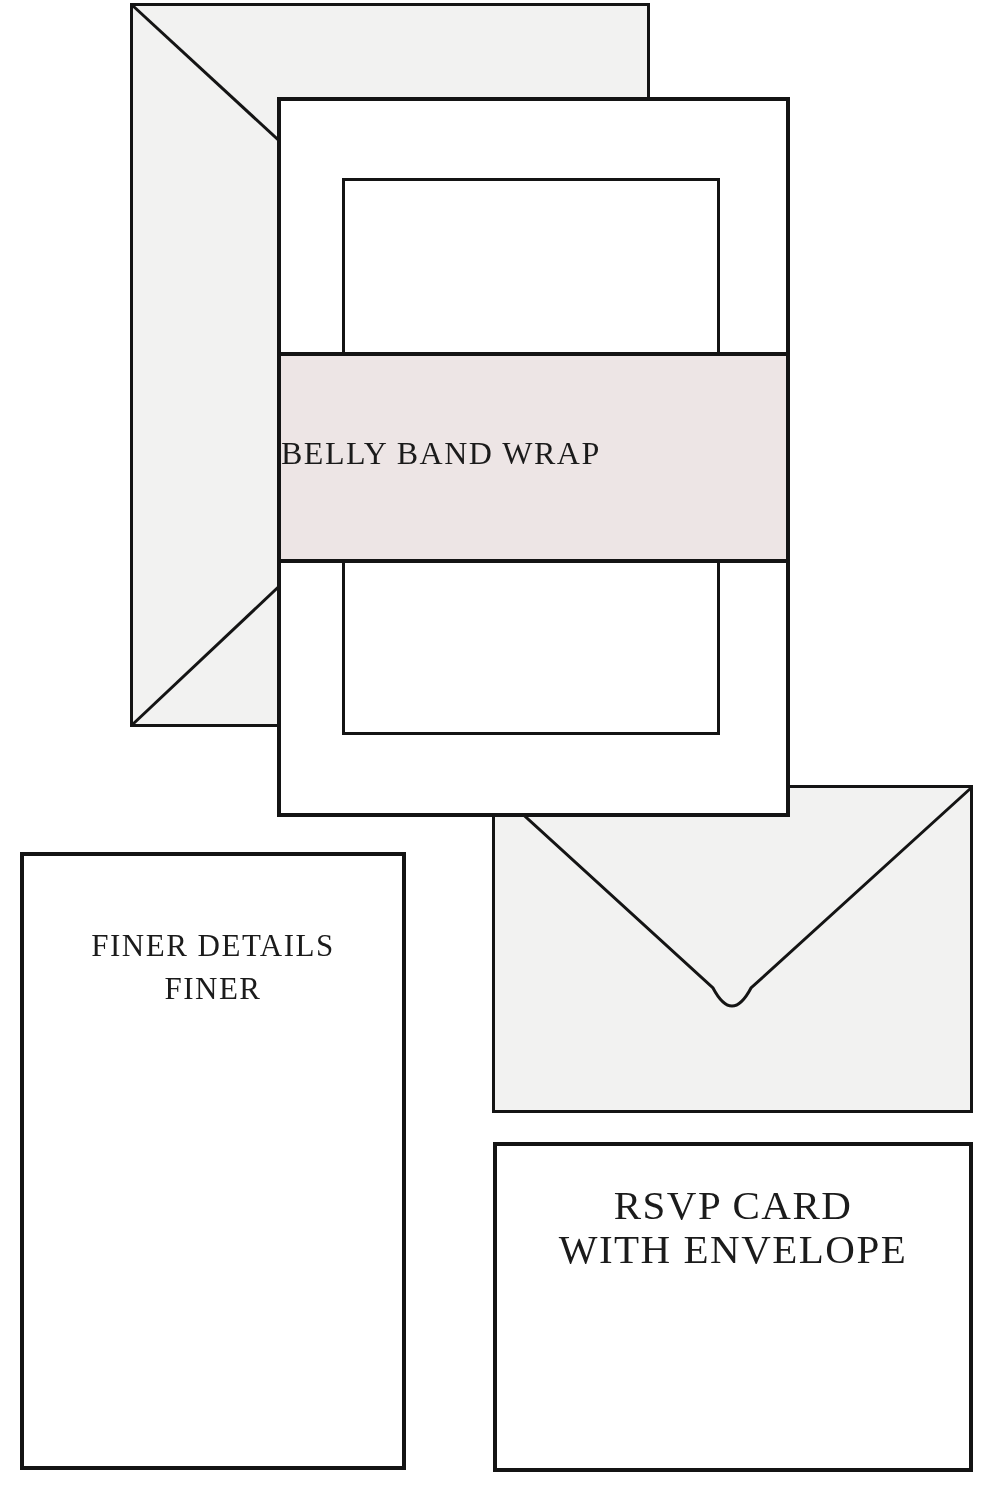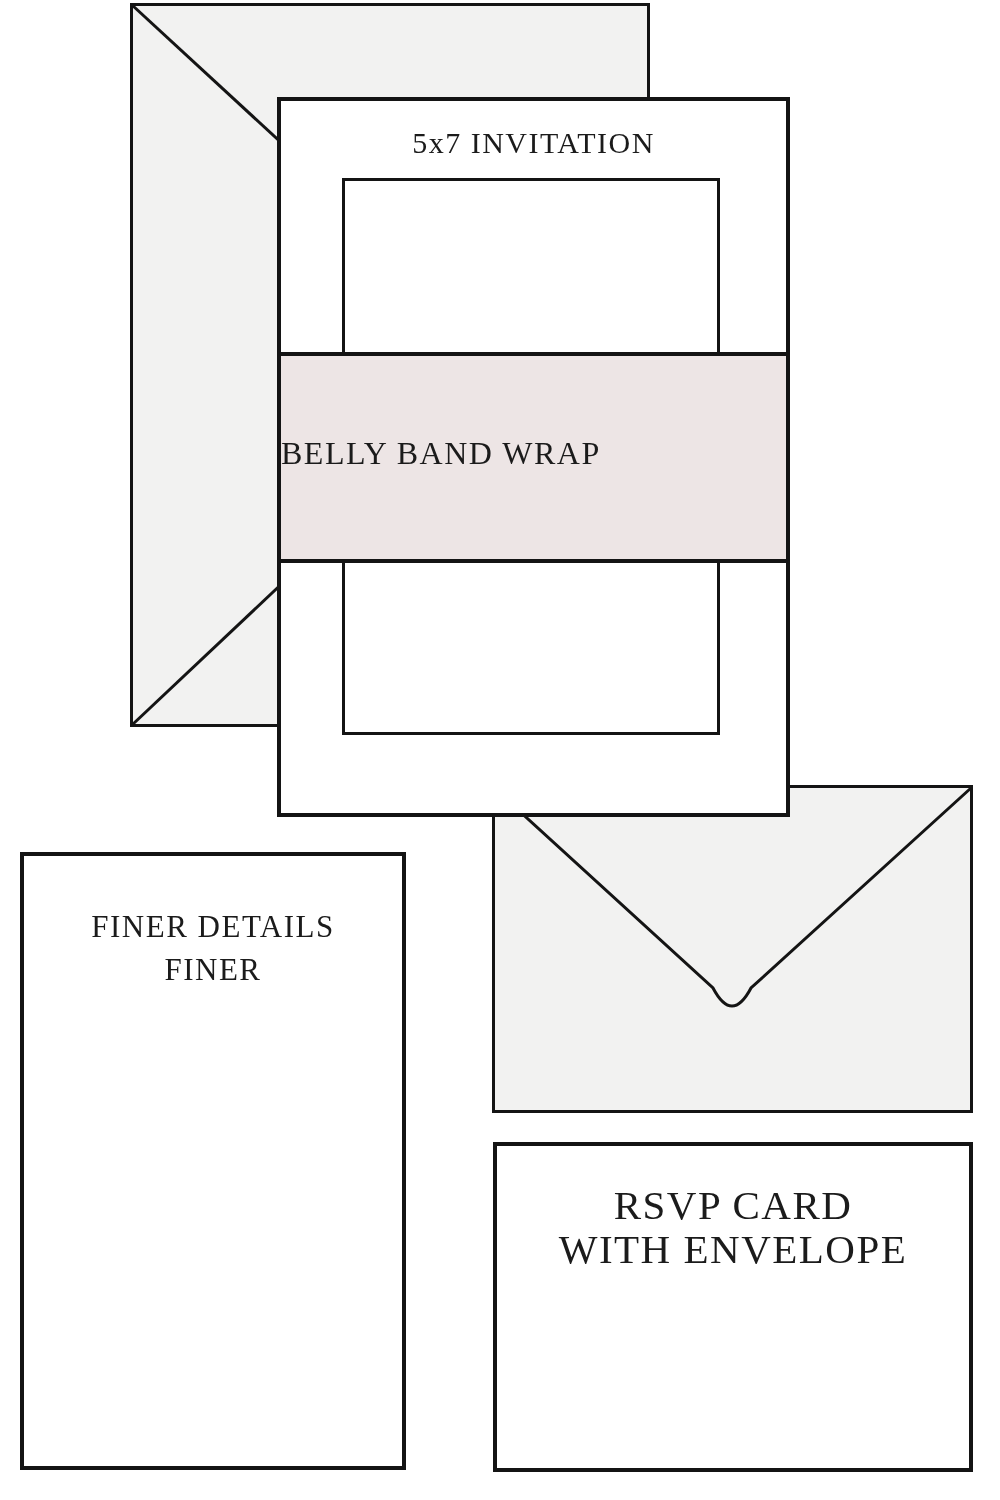--- a/index.html
+++ b/index.html
@@ -94,21 +94,21 @@
     background: var(--card-fill, #ffffff);
     border: 4px solid var(--outline, #141414);
     text-align: center;
     z-index: 1;
   }
   .finer-card {
     left: 20px;
     top: 852px;
     width: 386px;
     height: 618px;
-    padding-top: 49px;
+    padding-top: 68px;
     font-size: 31px;
     line-height: 43px;
     letter-spacing: 1.5px;
   }
   .rsvp-card {
     left: 493px;
     top: 1142px;
     width: 480px;
     height: 330px;
     padding-top: 37px;
@@ -128,21 +128,20 @@
     <line x1="2" y1="2" x2="388" y2="358" style="stroke:var(--outline,#141414); stroke-width:3;"></line>
     <line x1="2" y1="722" x2="388" y2="358" style="stroke:var(--outline,#141414); stroke-width:3;"></line>
   </svg>
 
   <svg class="env-right" width="481" height="328" viewBox="0 0 481 328" aria-hidden="true">
     <rect x="1.5" y="1.5" width="478" height="325" style="fill:var(--envelope-fill,#f2f2f1); stroke:var(--outline,#141414); stroke-width:3;"></rect>
     <path d="M 2 3 L 221 203 Q 240 239 259 203 L 479 3" style="fill:none; stroke:var(--outline,#141414); stroke-width:3;"></path>
   </svg>
 
   <div class="invitation">
-    <div class="inv-title">5x7 INVITATION</div>
     <div class="inner-rect"></div>
   </div>
 
   <div class="belly-band">
     <span class="band-label">BELLY BAND WRAP</span>
   </div>
 
   <div class="flat-card finer-card">
     <div class="card-line">FINER DETAILS</div>
     <div class="card-line">FINER</div>

